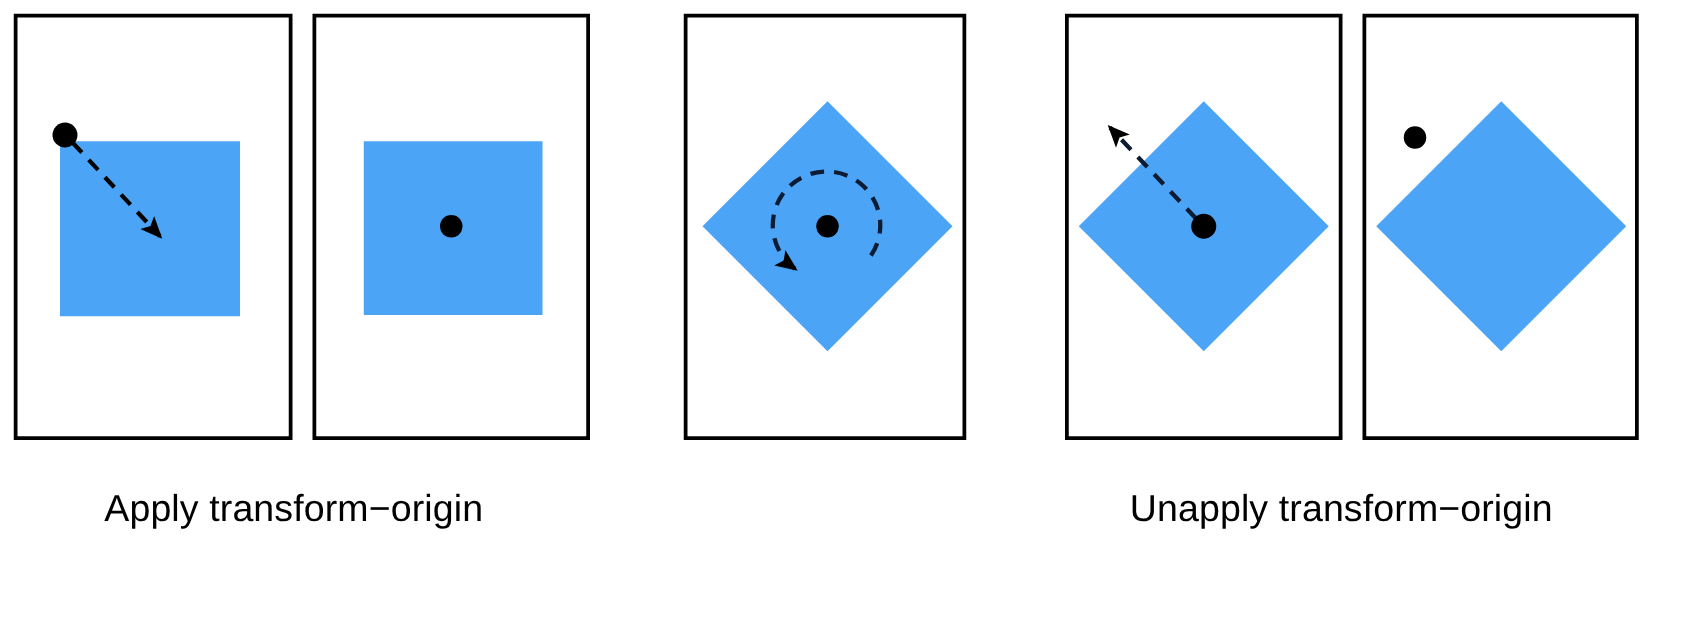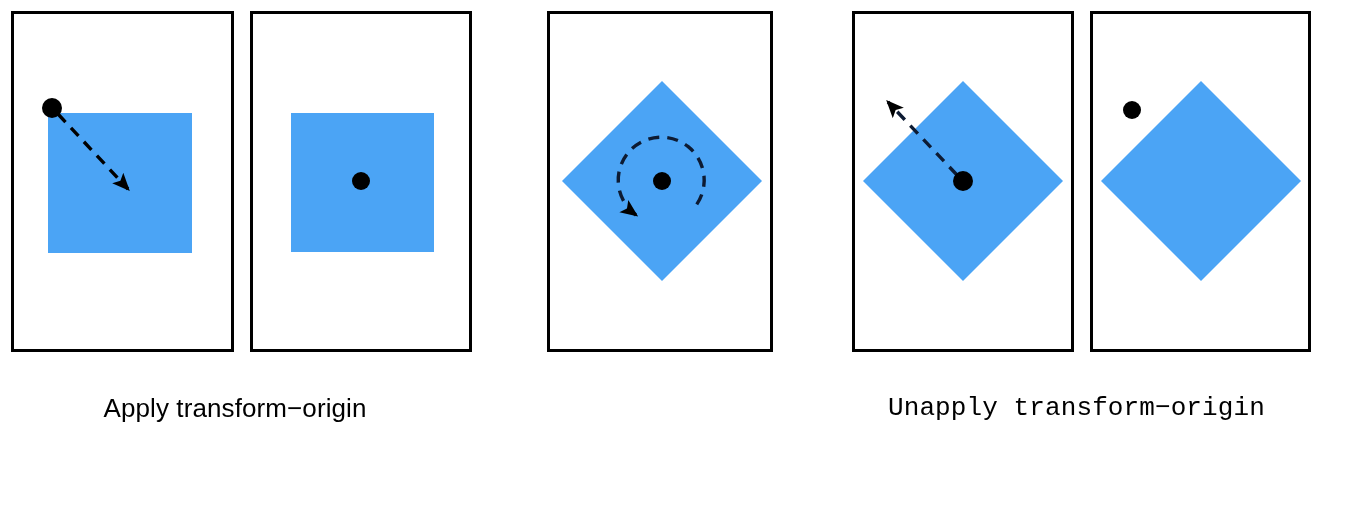--- a/index.html
+++ b/index.html
@@ -22,21 +22,21 @@
   }
   .panel {
     position: absolute;
     background: #ffffff;
     border: 3px solid #000000;
     box-sizing: border-box;
   }
   .caption {
     position: absolute;
     color: #000000;
-    font-size: 26px;
+    font-size: 30px;
     line-height: 50px;
     text-align: center;
     white-space: nowrap;
     letter-spacing: 0.1px;
   }
   .caption .line { display: block; }
   svg { display: block; overflow: visible; }
   .shape-layer {
     position: absolute;
     left: 0; top: 0;
@@ -93,17 +93,17 @@
       <polygon points="1201,81 1301,181 1201,281 1101,181" fill="#4BA4F5"></polygon>
     </g>
     <circle cx="1132" cy="110" r="9" fill="#000000"></circle>
   </svg>
 
   <div class="caption" style="left:70px; top:383px; width:330px;">
     <span class="line">Apply transform−origin</span>
   </div>
 
 
-  <div class="caption" style="left:888px; top:383px; width:370px;font-family:Liberation Mono, monospace;">
+  <div class="caption" style="left:888px; top:383px; width:370px;">
     <span class="line">Unapply transform−origin</span>
   </div>
 
 </div>
 
 </body></html>

